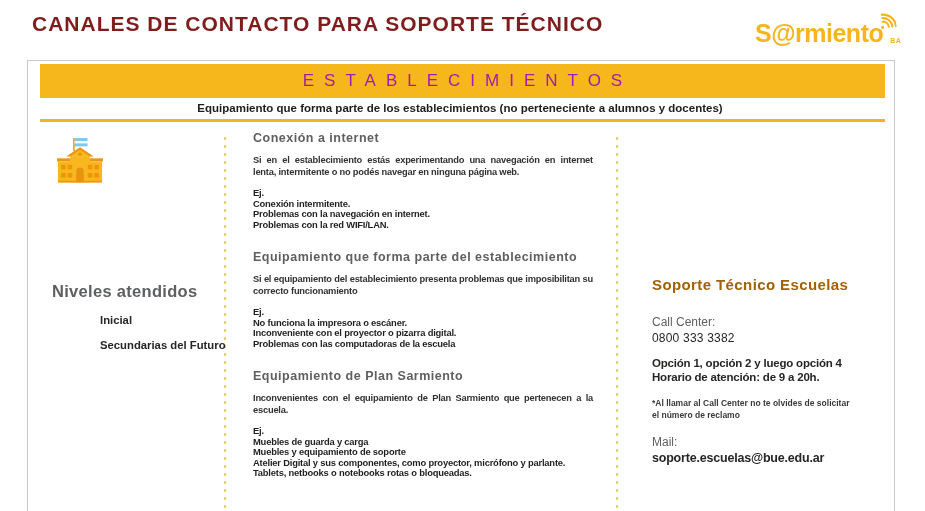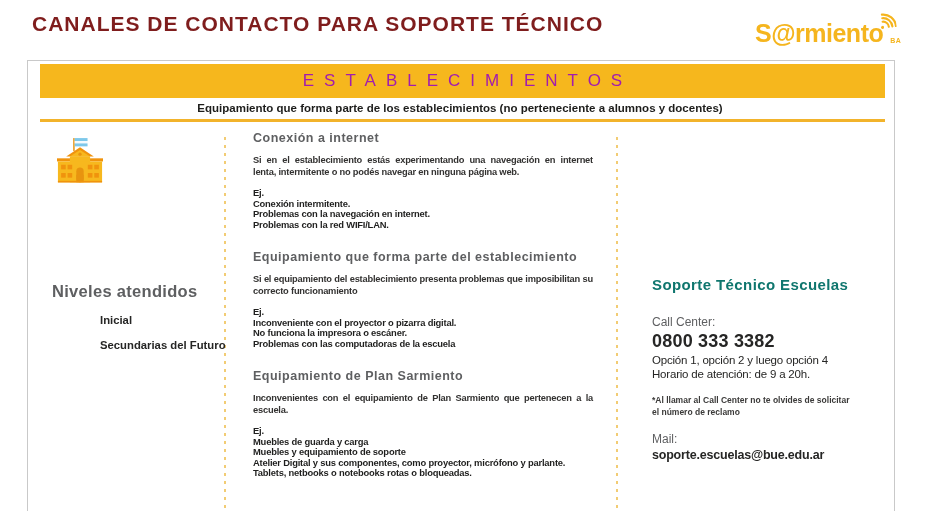--- a/index.html
+++ b/index.html
@@ -63,25 +63,25 @@
     margin:0 0 10px 0;font-size:9.3px;font-weight:bold;color:#333231;
     line-height:12px;letter-spacing:-0.2px;text-align:justify;
   }
   .examples span{
     display:block;font-size:9.4px;font-weight:bold;color:#1F1F1E;
     line-height:10.5px;letter-spacing:-0.2px;white-space:nowrap;
   }
   
   .right-col{position:absolute;left:652px;top:276px;width:238px;}
   .support-heading{
-    margin:0 0 22px 0;font-size:15px;font-weight:bold;letter-spacing:0.4px;color:#0f766e;
+    margin:0 0 22px 0;font-size:15px;font-weight:bold;letter-spacing:0.4px;color:#a16207;
   }
   .r-label{font-size:12px;font-weight:normal;color:#5E5F61;margin-bottom:2px;}
-  .r-strong{font-size:11.5px;font-weight:normal;color:#262625;letter-spacing:-0.2px;margin-bottom:2px;}
-  .r-phone{font-size:18px;font-weight:bold;color:#262625;margin-bottom:2px;letter-spacing:0.2px;}
+  .r-strong{font-size:11.5px;font-weight:bold;color:#262625;letter-spacing:-0.2px;margin-bottom:2px;}
+  .r-phone{font-size:12px;font-weight:normal;color:#262625;margin-bottom:12px;letter-spacing:0.2px;}
   .r-note{margin-top:14px;margin-bottom:14px;}
   .r-note span{display:block;font-size:8.5px;font-weight:bold;color:#3B3A39;line-height:12px;}
   .r-email{font-size:12.5px;font-weight:bold;color:#262625;letter-spacing:-0.2px;}
 </style>
 </head>
 <body>
 
 <div class="stage">
 
   <div class="page-title">CANALES DE CONTACTO PARA SOPORTE TÉCNICO</div>
@@ -154,22 +154,22 @@
         <span>Problemas con la navegación en internet.</span>
         <span>Problemas con la red WIFI/LAN.</span>
       </div>
     </div>
 
     <div class="topic">
       <h3>Equipamiento que forma parte del establecimiento</h3>
       <p class="desc">Si el equipamiento del establecimiento presenta problemas que imposibilitan su correcto funcionamiento</p>
       <div class="examples">
         <span>Ej.</span>
+        <span>No funciona la impresora o escáner.</span>
         <span>Inconveniente con el proyector o pizarra digital.</span>
-        <span>No funciona la impresora o escáner.</span>
         <span>Problemas con las computadoras de la escuela</span>
       </div>
     </div>
 
     <div class="topic">
       <h3>Equipamiento de Plan Sarmiento</h3>
       <p class="desc">Inconvenientes con el equipamiento de Plan Sarmiento que pertenecen a la escuela.</p>
       <div class="examples">
         <span>Ej.</span>
         <span>Muebles de guarda y carga</span>

